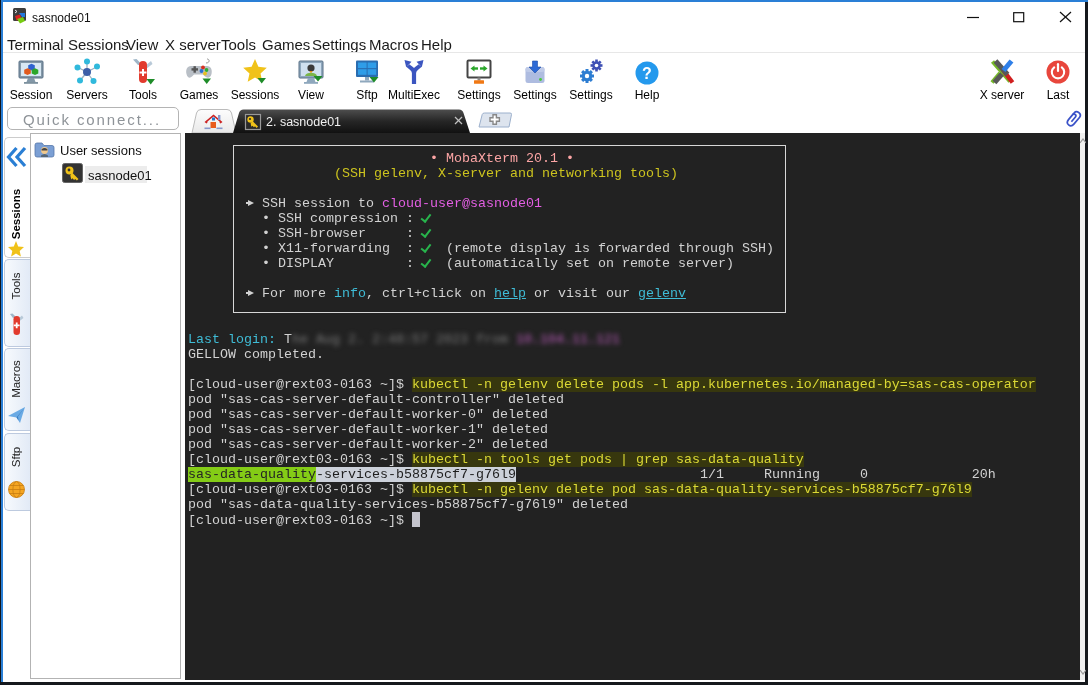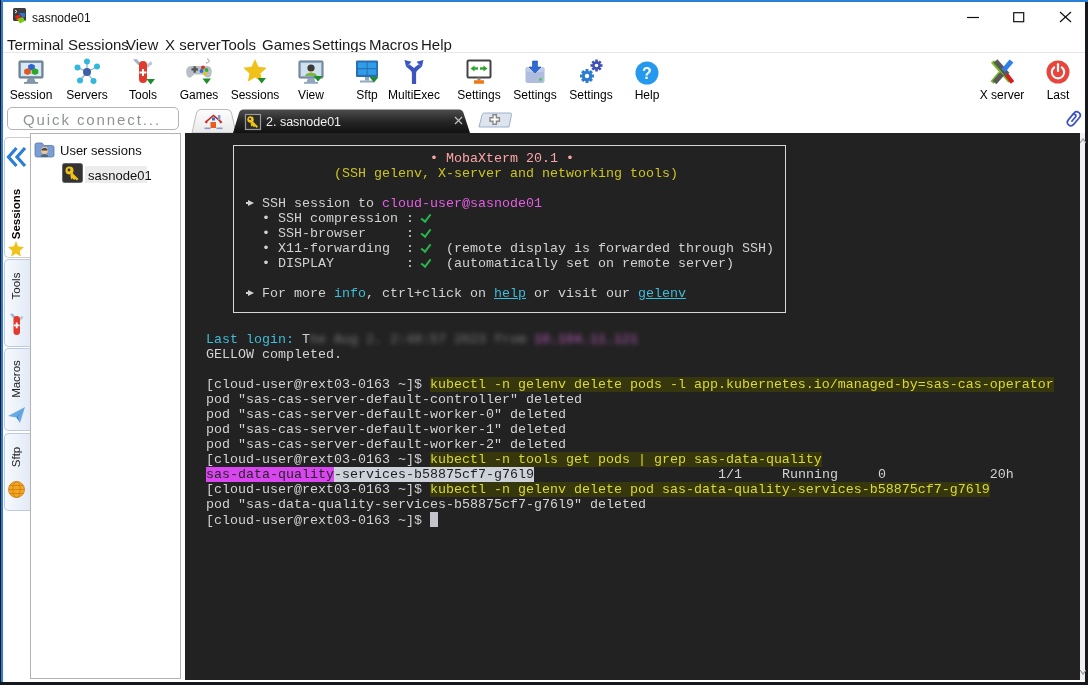--- a/index.html
+++ b/index.html
@@ -34,21 +34,21 @@
   .grn { color:#fca5a5; }
   .yel { color:#cdc41f; }
   .mag { color:#e35fe3;text-align:right; }
   .cya { color:#3fbcd6; }
   .lnk { color:#3fbcd6; text-decoration:underline; }
   .cmd { color:#dbd935; background:#37370e; }
   .chk { display:inline-block; width:8px; height:11px; position:relative; }
   .chk:after { content:""; position:absolute; left:1.5px; top:1px; width:3.5px; height:8px; border:solid #28b44c; border-width:0 2px 2px 0; transform:rotate(38deg); }
   .arw { display:inline-block; width:8px; height:10px; position:relative; }
   .arw:after { content:""; position:absolute; left:2px; top:2.5px; border-left:6px solid #d2d2d2; border-top:3.5px solid transparent; border-bottom:3.5px solid transparent; } .arw:before { content:""; position:absolute; left:0; top:5px; width:3px; height:2px; background:#d2d2d2; }
-  .redhl { background:#d946ef; color:#252525; }
+  .redhl { background:#84cc16; color:#252525; }
   .selhl { background:#ccd1da; color:#1e1e1e; }
   .cursor { display:inline-block; width:8px; height:15px; background:#c4c4cd; vertical-align:-3px; }
   .blur1 { color:#7a7a7a; filter:blur(2.4px); }
   .blur2 { color:#c45fc4; filter:blur(2.6px); }
   
   #sidepanel { left:30px; top:133px; width:151px; height:546px; background:#fff; border:1px solid #b3b3b3; }
   .vtab { left:4px; width:26px; border:1px solid #bdcadf; border-right:none; border-radius:5px 0 0 5px; background:linear-gradient(90deg,#f7fafd,#e2eaf6); }
 </style>
 </head>
 <body>
@@ -379,21 +379,21 @@
   <pre class="tpre" style="left:61px;top:18px"><span class="grn">                       • MobaXterm 20.1 •</span>
 <span class="yel">           (SSH gelenv, X-server and networking tools)</span>
 
 <span class="arw"></span> SSH session to <span class="mag">cloud-user@sasnode01</span>
   • SSH compression : <span class="chk"></span>
   • SSH-browser     : <span class="chk"></span>
   • X11-forwarding  : <span class="chk"></span>  (remote display is forwarded through SSH)
   • DISPLAY         : <span class="chk"></span>  (automatically set on remote server)
 
 <span class="arw"></span> For more <span class="cya">info</span>, ctrl+click on <span class="lnk">help</span> or visit our <span class="lnk">gelenv</span></pre>
-  <pre class="tpre" style="left:21px;top:199px"><span class="cya">Last login: </span>T<span class="blur1">he Aug 2. 2:48:57 2023 from </span><span class="blur2">10.104.11.121</span>
+  <pre class="tpre" style="left:3px;top:199px"><span class="cya">Last login: </span>T<span class="blur1">he Aug 2. 2:48:57 2023 from </span><span class="blur2">10.104.11.121</span>
 GELLOW completed.
 
 [cloud-user@rext03-0163 ~]$ <span class="cmd">kubectl -n gelenv delete pods -l app.kubernetes.io/managed-by=sas-cas-operator</span>
 pod "sas-cas-server-default-controller" deleted
 pod "sas-cas-server-default-worker-0" deleted
 pod "sas-cas-server-default-worker-1" deleted
 pod "sas-cas-server-default-worker-2" deleted
 [cloud-user@rext03-0163 ~]$ <span class="cmd">kubectl -n tools get pods | grep sas-data-quality</span>
 <span class="redhl">sas-data-quality</span><span class="selhl">-services-b58875cf7-g76l9</span>                       1/1     Running     0             20h
 [cloud-user@rext03-0163 ~]$ <span class="cmd">kubectl -n gelenv delete pod sas-data-quality-services-b58875cf7-g76l9</span>

